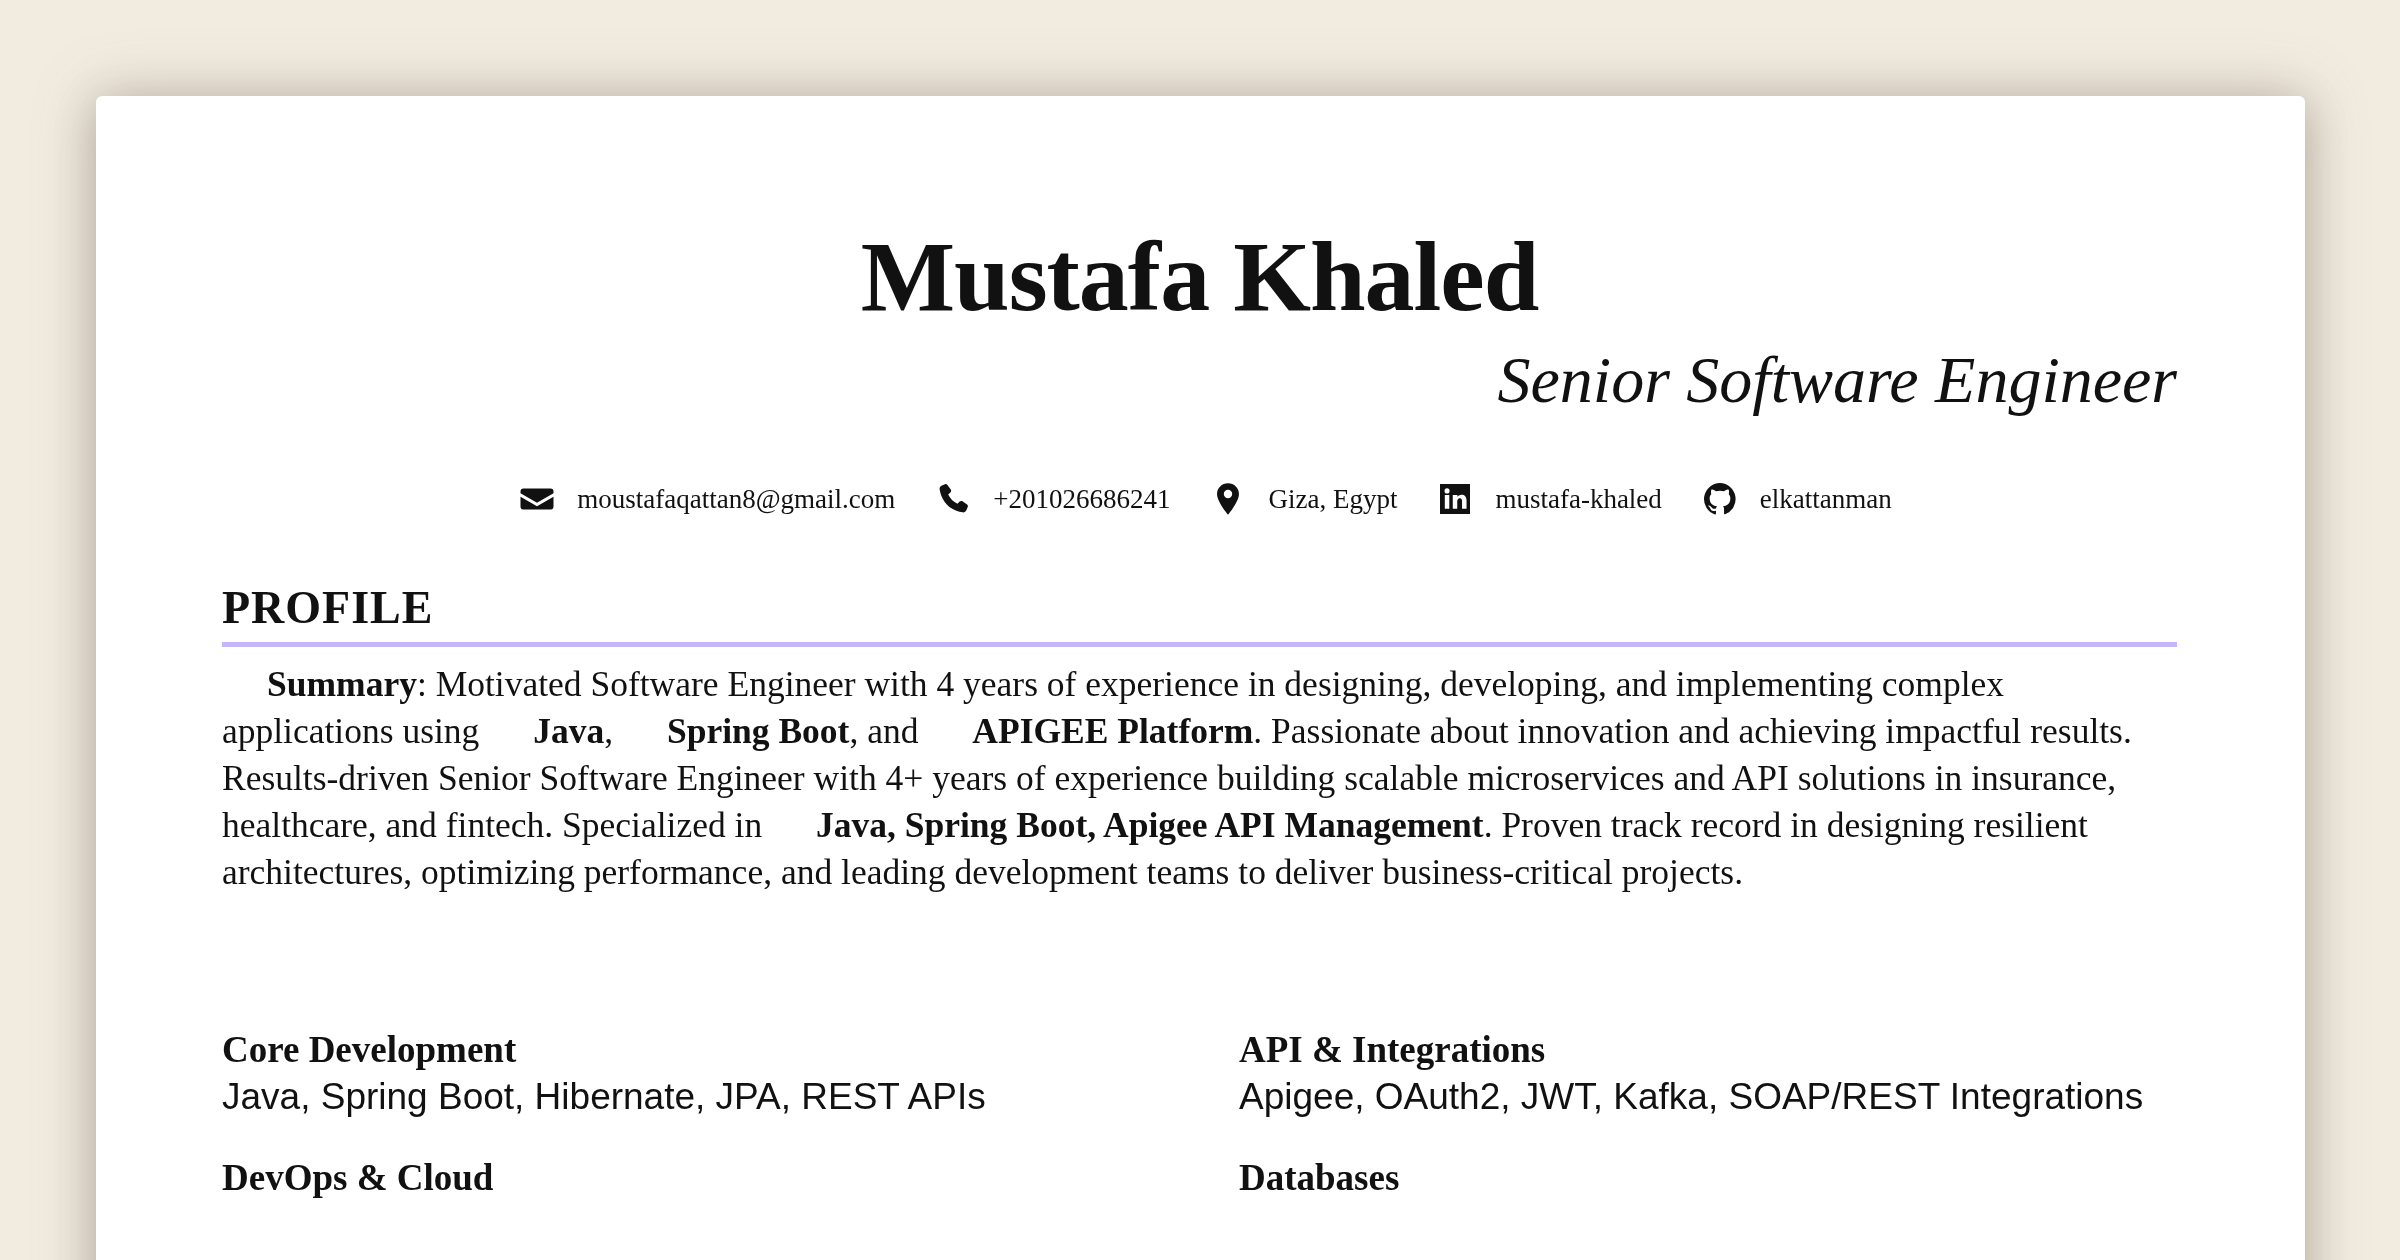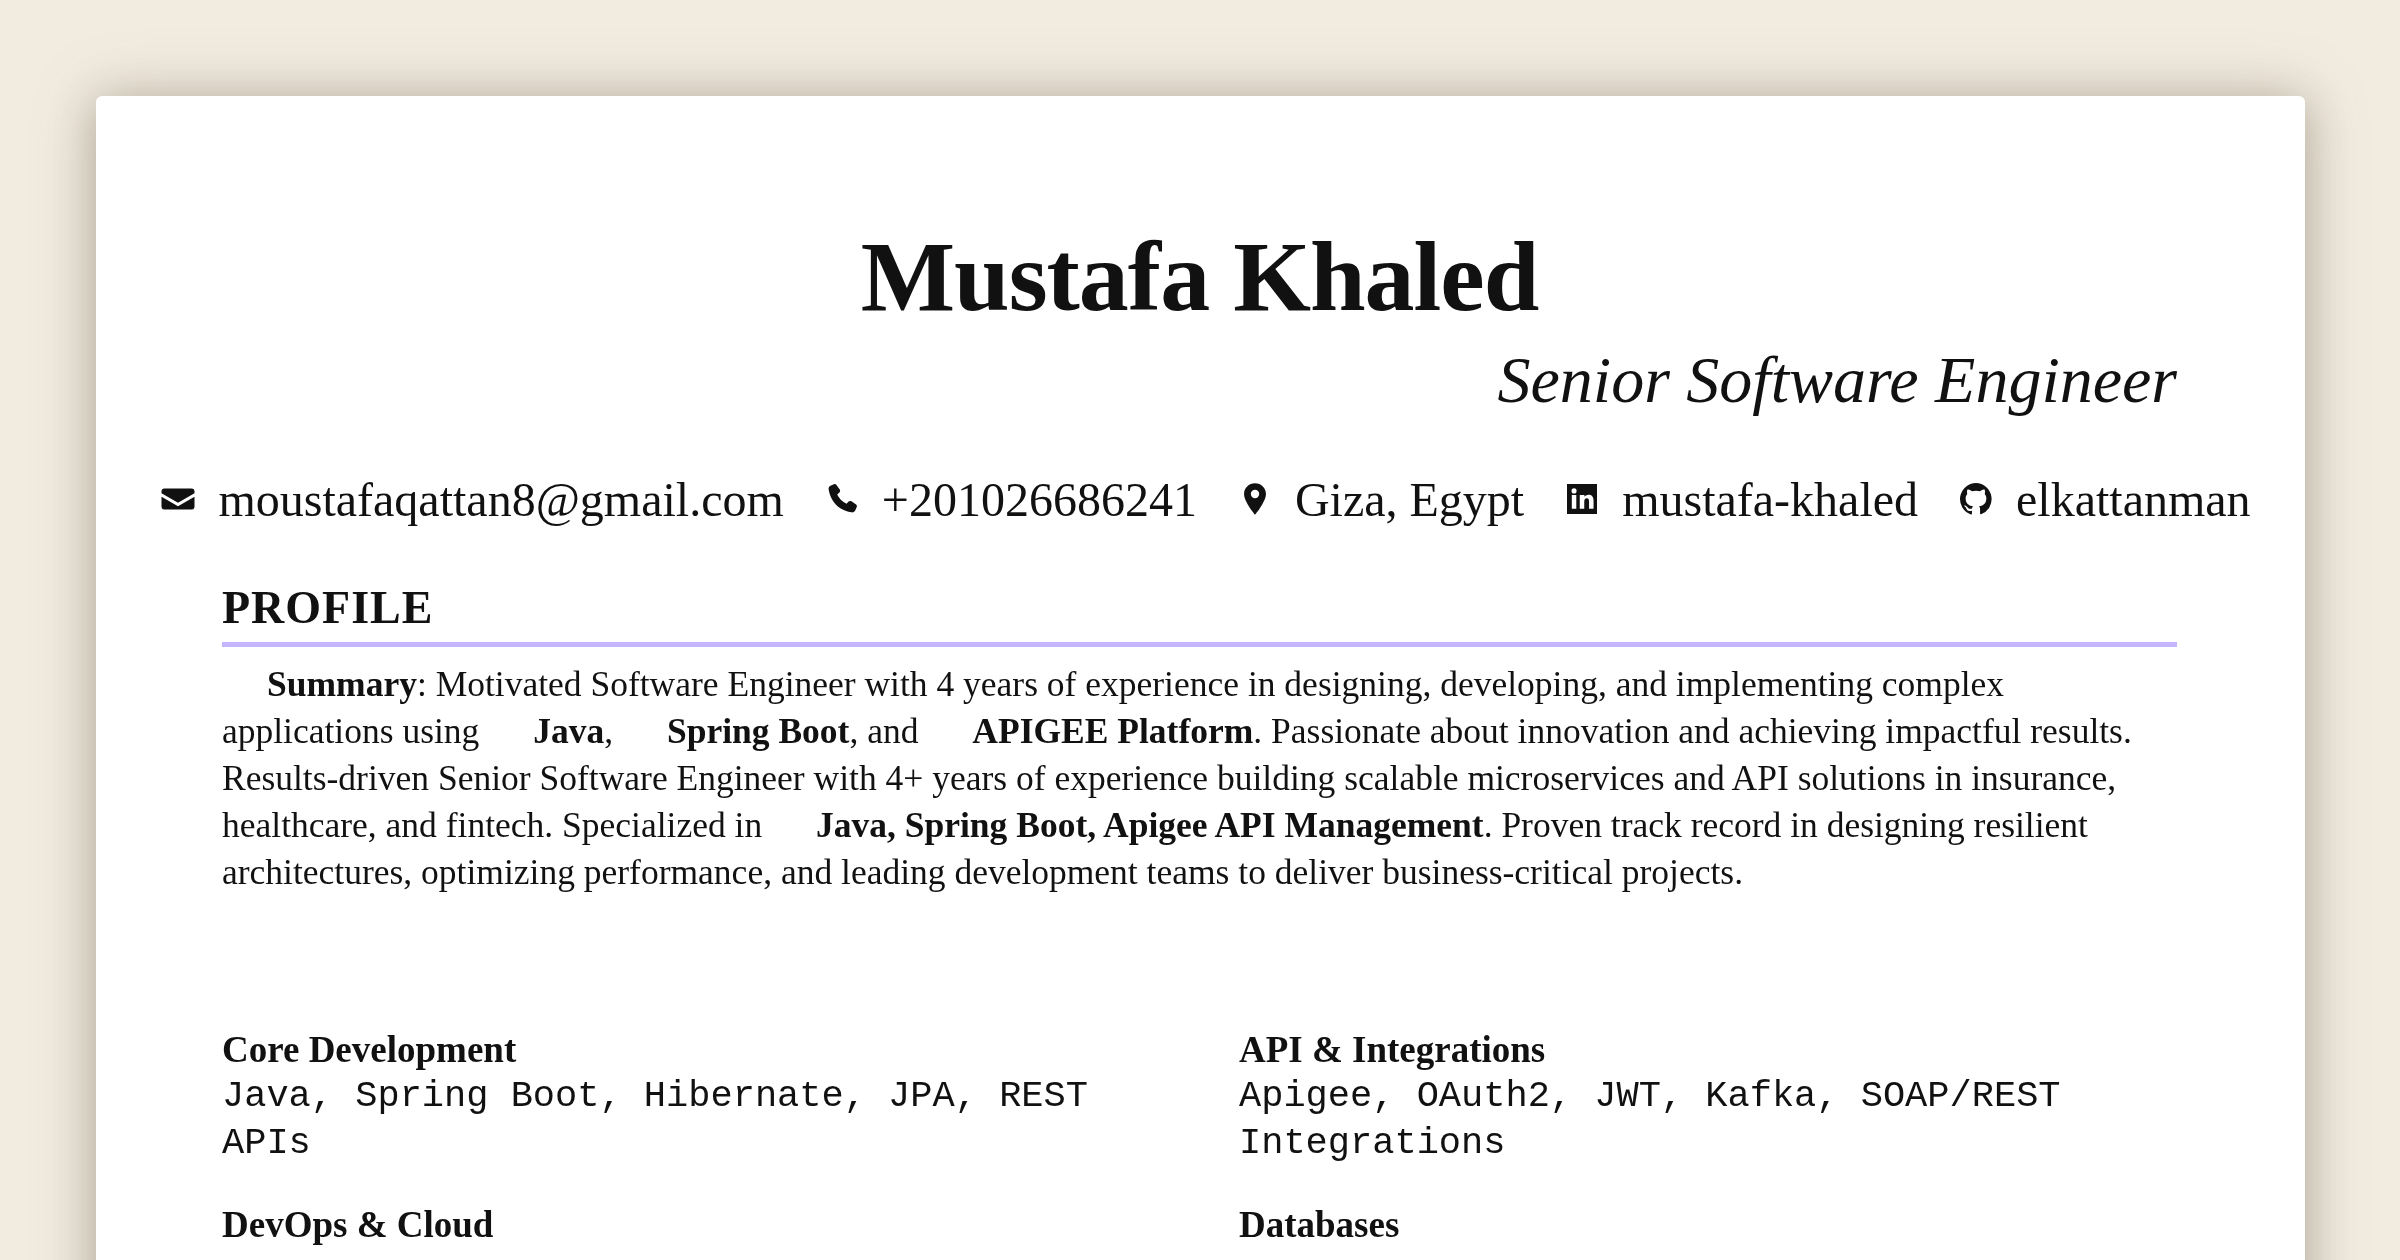--- a/index.html
+++ b/index.html
@@ -61,21 +61,21 @@
   .contacts {
     position: absolute;
     left: 12px; right: 0;
     top: 378px;
     height: 50px;
     display: flex;
     justify-content: center;
     align-items: center;
     gap: 40px;
     font-family: "Liberation Serif", "DejaVu Serif", serif;
-    font-size: 48px;
+    font-size: 27px;
   }
   .contact {
     display: flex;
     align-items: center;
     gap: 22px;
     white-space: nowrap;
     color: #111;
     text-decoration: none;
   }
   .contact svg {
@@ -115,21 +115,21 @@
     row-gap: 34px;
     margin-top: 24px;
   }
   .skill-cat {
     font-family: "Liberation Serif", "DejaVu Serif", serif;
     font-weight: bold;
     font-size: 37px;
     line-height: 47px;
   }
   .skill-val {
-    font-family: Liberation Mono, monospace;
+    font-family: Liberation Sans, sans-serif;
     font-size: 37px;
     line-height: 47px;
   }
 </style>
 </head>
 <body>
 
 <div class="page">
   <div class="content">
 

